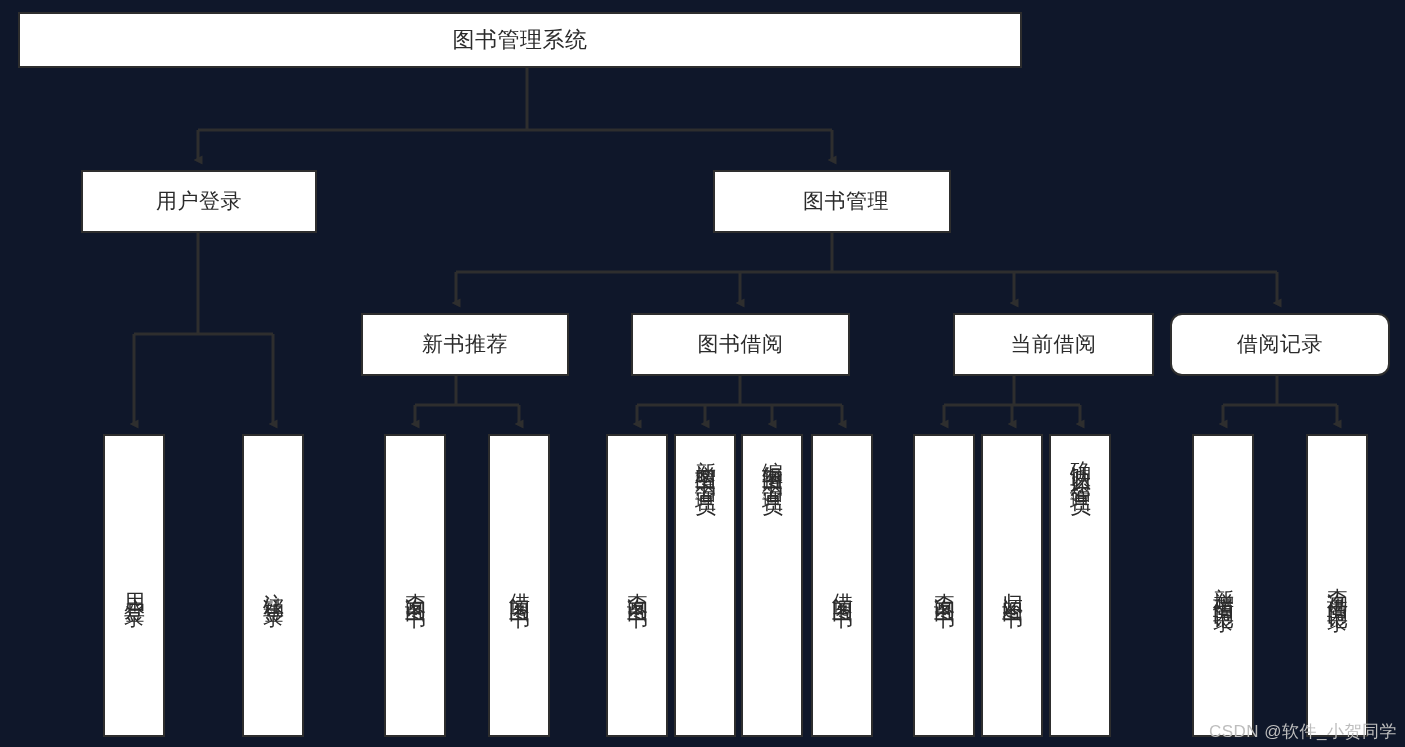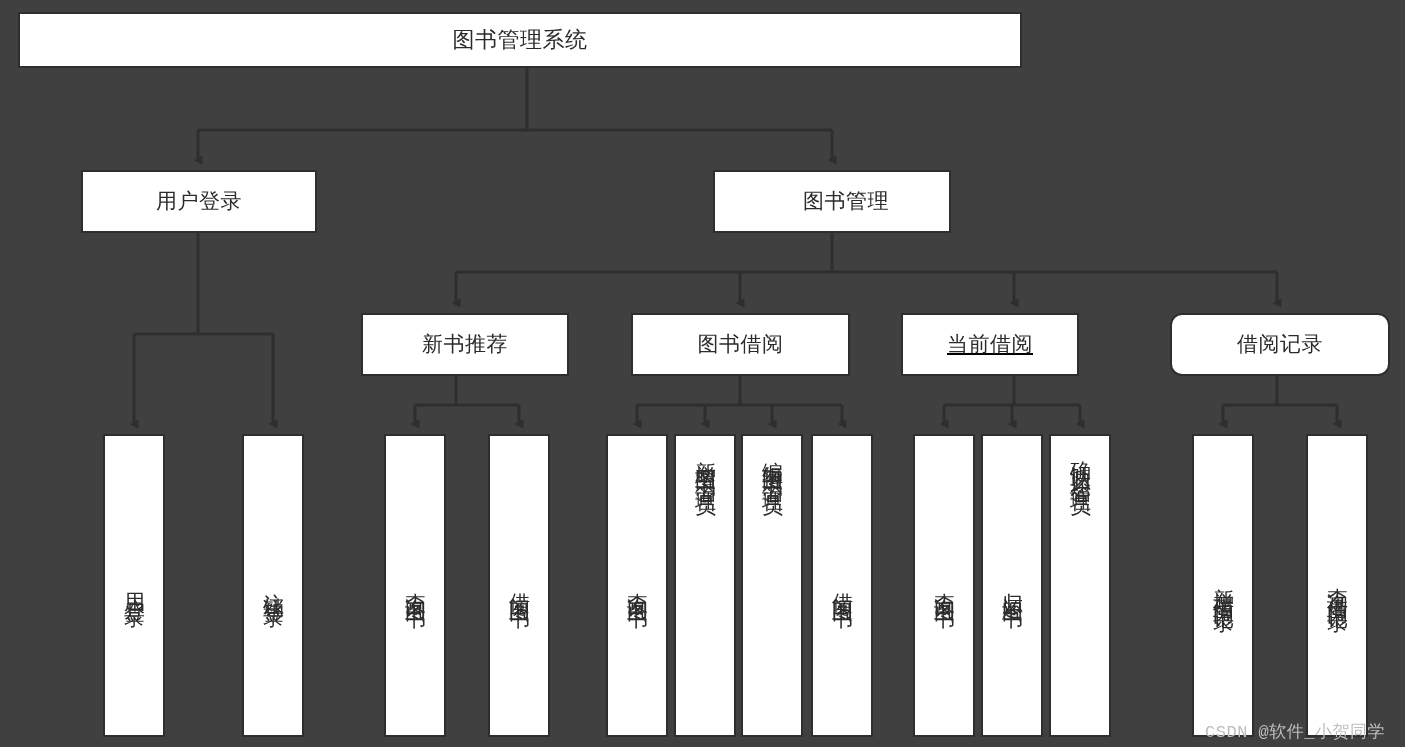--- a/index.html
+++ b/index.html
@@ -8,21 +8,21 @@
     padding: 0;
     background: #ffffff;
   }
   body {
     font-family: "DejaVu Sans", "Liberation Sans", sans-serif;
   }
   #diagram-root {
     position: relative;
     width: 1405px;
     height: 747px;
-    background: #404040;
+    background: #0f172a;
     overflow: hidden;
   }
   #edge-layer {
     position: absolute;
     left: 0;
     top: 0;
     width: 1405px;
     height: 747px;
     pointer-events: none;
   }
@@ -63,28 +63,28 @@
     line-height: 1;
     white-space: nowrap;
     text-align: center;
   }
   .node.vert.tall .node-label {
     align-self: flex-start;
     margin-top: 2px;
   }
   #watermark {
     position: absolute;
-    right: 20px;
+    right: 8px;
     bottom: 4px;
     color: #bdbdbd;
     font-size: 17px;
     letter-spacing: 0.5px;
     z-index: 5;
     white-space: nowrap;
-    font-family: Liberation Mono, monospace;
+    font-family: Liberation Sans, sans-serif;
   }
 </style>
 </head>
 <body>
 
 <div id="diagram-root">
 
   <svg id="edge-layer" viewBox="0 0 1405 747" xmlns="http://www.w3.org/2000/svg">
     <defs>
       <marker id="arrowhead" markerWidth="10" markerHeight="9" refX="4.6" refY="4.5" orient="auto" markerUnits="userSpaceOnUse">
@@ -145,21 +145,21 @@
   <div class="node horiz" style="left:713px; top:170px; width:238px; height:63px;padding-left:28px;">
     <span class="node-label">图书管理</span>
   </div>
 
   <div class="node horiz" style="left:631px; top:313px; width:219px; height:63px;">
     <span class="node-label">图书借阅</span>
   </div>
   <div class="node horiz" style="left:361px; top:313px; width:208px; height:63px;">
     <span class="node-label">新书推荐</span>
   </div>
-  <div class="node horiz" style="left:901px; top:313px; width:178px; height:63px;text-decoration:underline;">
+  <div class="node horiz" style="left:953px; top:313px; width:201px; height:63px;">
     <span class="node-label">当前借阅</span>
   </div>
   <div class="node horiz" style="left:1170px; top:313px; width:220px; height:63px;border-radius:12px;">
     <span class="node-label">借阅记录</span>
   </div>
 
   <div class="node vert" style="left:103px; top:434px; width:62px; height:303px;">
     <span class="node-label">用户登录</span>
   </div>
   <div class="node vert" style="left:242px; top:434px; width:62px; height:303px;">

